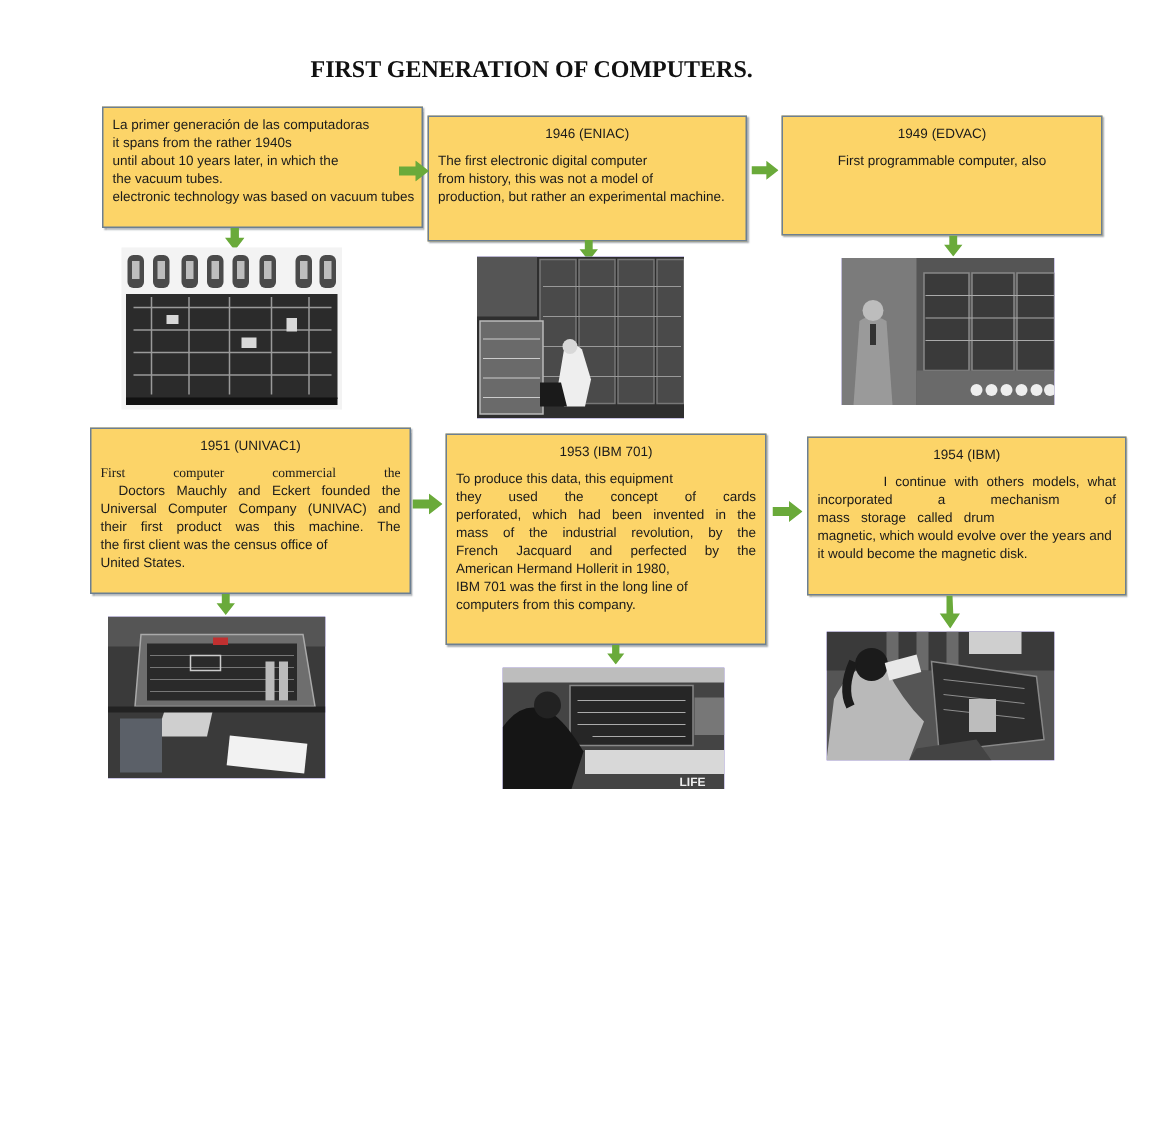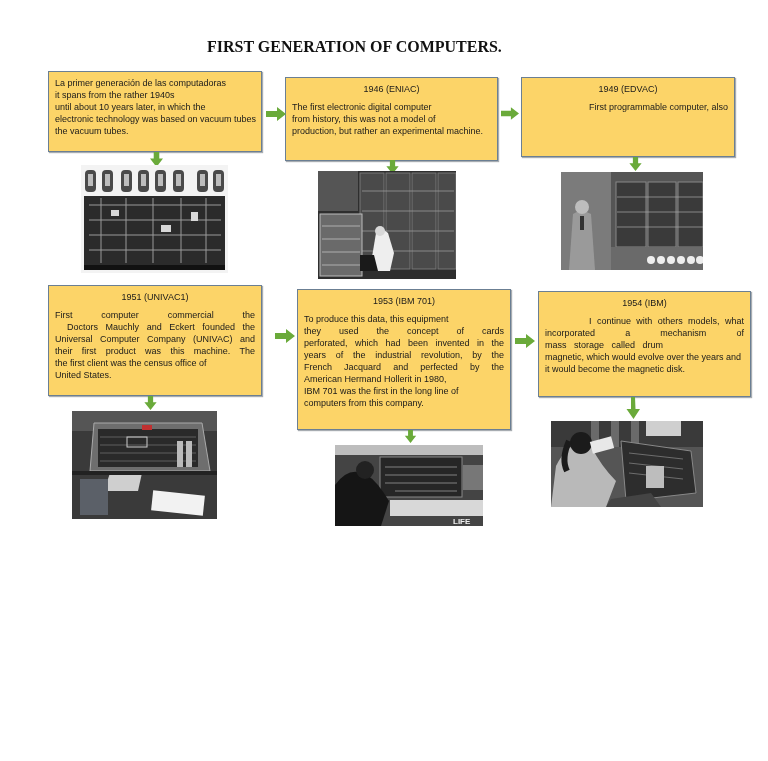--- a/index.html
+++ b/index.html
@@ -24,65 +24,65 @@
     background: #c4b5fd;
   }
   .photo svg { width: 100%; height: 100%; display: block; }
   .arrow { position: absolute; }
 </style>
 </head>
 <body>
 
 <div class="title">FIRST GENERATION OF COMPUTERS.</div>
 
-<div class="box" style="left:48px;top:71px;width:214px;height:81px;padding-top:5px;">
+<div class="box" style="left:68px;top:71px;width:214px;height:81px;padding-top:5px;">
   <div class="body" style="text-align:left;">
     <span>La primer generación de las computadoras</span>
     <span>it spans from the rather 1940s</span>
     <span>until about 10 years later, in which the</span>
+    <span>the vacuum tubes.</span>
     <span style="white-space:nowrap;">electronic technology was based on vacuum tubes</span>
-    <span>the vacuum tubes.</span>
   </div>
 </div>
 
 <div class="box" style="left:285px;top:77px;width:213px;height:84px;">
   <div class="head">1946 (ENIAC)</div>
   <div class="body">
     <span style="text-align:left;">The first electronic digital computer</span>
     <span>from history, this was not a model of</span>
     <span style="white-space:nowrap;">production, but rather an experimental machine.</span>
   </div>
 </div>
 
 <div class="box" style="left:521px;top:77px;width:214px;height:80px;">
   <div class="head">1949 (EDVAC)</div>
-  <div class="body" style="text-align:right;">
+  <div class="body" style="text-align:center;">
     <span>First programmable computer, also</span>
   </div>
 </div>
 
-<div class="box" style="left:48px;top:285px;width:214px;height:111px;">
+<div class="box" style="left:60px;top:285px;width:214px;height:111px;">
   <div class="head">1951 (UNIVAC1)</div>
   <div class="body">
-    <span style="text-align-last:justify;word-spacing:18px;">First computer commercial the</span>
+    <span style="text-align-last:justify;word-spacing:18px;font-family:Liberation Serif, serif;">First computer commercial the</span>
     <span style="text-align-last:justify;white-space:nowrap;padding-left:12px;">Doctors Mauchly and Eckert founded the</span>
     <span style="text-align-last:justify;white-space:nowrap;">Universal Computer Company (UNIVAC) and</span>
     <span style="text-align-last:justify;">their first product was this machine. The</span>
     <span>the first client was the census office of</span>
     <span>United States.</span>
   </div>
 </div>
 
 <div class="box" style="left:297px;top:289px;width:214px;height:141px;">
   <div class="head">1953 (IBM 701)</div>
   <div class="body">
     <span>To produce this data, this equipment</span>
     <span style="text-align-last:justify;">they used the concept of cards</span>
     <span style="text-align-last:justify;">perforated, which had been invented in the</span>
-    <span style="text-align-last:justify;">years of the industrial revolution, by the</span>
+    <span style="text-align-last:justify;">mass of the industrial revolution, by the</span>
     <span style="text-align-last:justify;">French Jacquard and perfected by the</span>
     <span>American Hermand Hollerit in 1980,</span>
     <span>IBM 701 was the first in the long line of</span>
     <span>computers from this company.</span>
   </div>
 </div>
 
 <div class="box" style="left:538px;top:291px;width:213px;height:106px;">
   <div class="head">1954 (IBM)</div>
   <div class="body">

